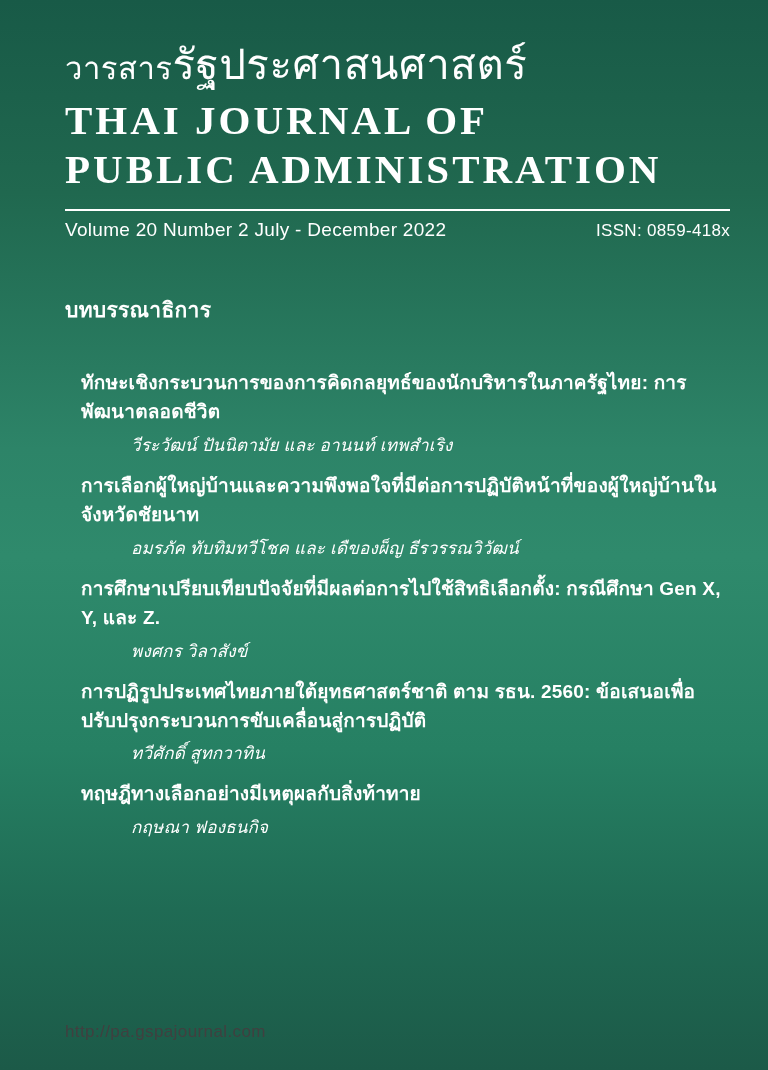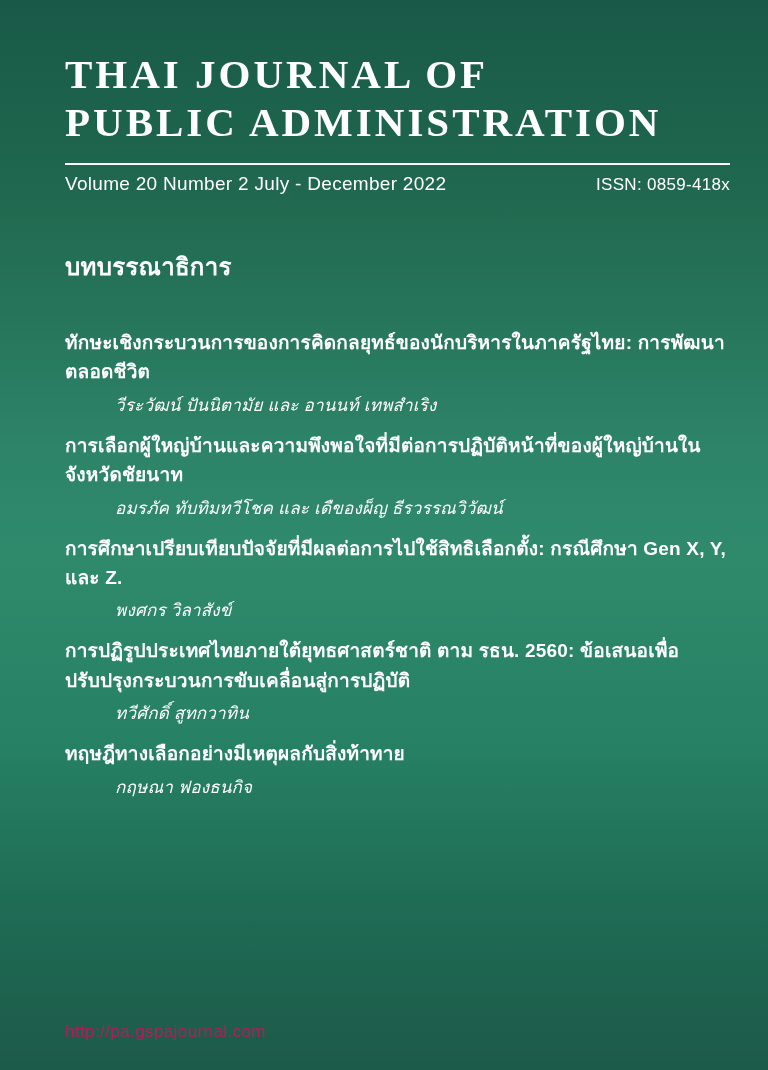--- a/index.html
+++ b/index.html
@@ -61,26 +61,27 @@
     justify-content: space-between;
     align-items: baseline;
     margin-top: 8px;
     font-size: 19px;
     letter-spacing: 0.3px;
   }
   .issue-row .issn { font-size: 17px; }
   
   .section-heading {
     margin: 52px 0 11px 0;
-    font-size: 24px;
+    font-size: 21px;
     font-weight: 700;
     letter-spacing: 0.3px;
   }
   .article-list {
     margin-top: 42px;
+    margin-left: 16px;
   }
   .article { margin-bottom: 13px; }
   .article-title {
     font-size: 19px;
     font-weight: 700;
     line-height: 1.55;
     letter-spacing: 0.2px;
   }
   .article-authors {
     margin: 4px 0 10px 0;
@@ -91,28 +92,31 @@
     letter-spacing: 0.2px;
   }
   
   .cover-footer {
     position: absolute;
     left: 65px;
     bottom: 28px;
     font-size: 17px;
     letter-spacing: 0.4px;
   }
-  .url-link { color: #be185d; text-decoration: none; }
+  .url-link { color: #404040; text-decoration: none; }
 </style>
 </head>
 <body>
 
 <div class="cover">
 
   <header class="masthead">
+    <div class="thai-title">
+      <span class="thai-small">วารสาร</span><span class="thai-large">รัฐประศาสนศาสตร์</span>
+    </div>
     <div class="en-title first">THAI JOURNAL OF</div>
     <div class="en-title">PUBLIC ADMINISTRATION</div>
 
     <hr class="rule">
 
     <div class="issue-row">
       <span>Volume 20 Number 2  July - December 2022</span>
       <span class="issn">ISSN: 0859-418x</span>
     </div>
   </header>

